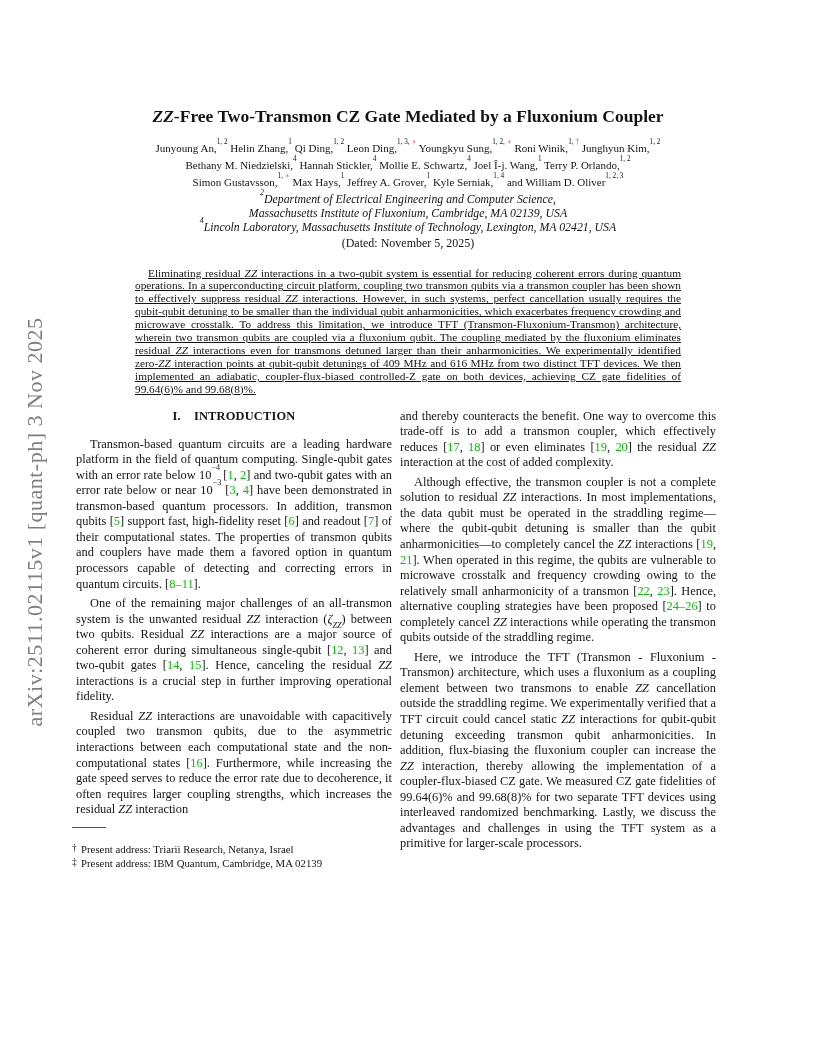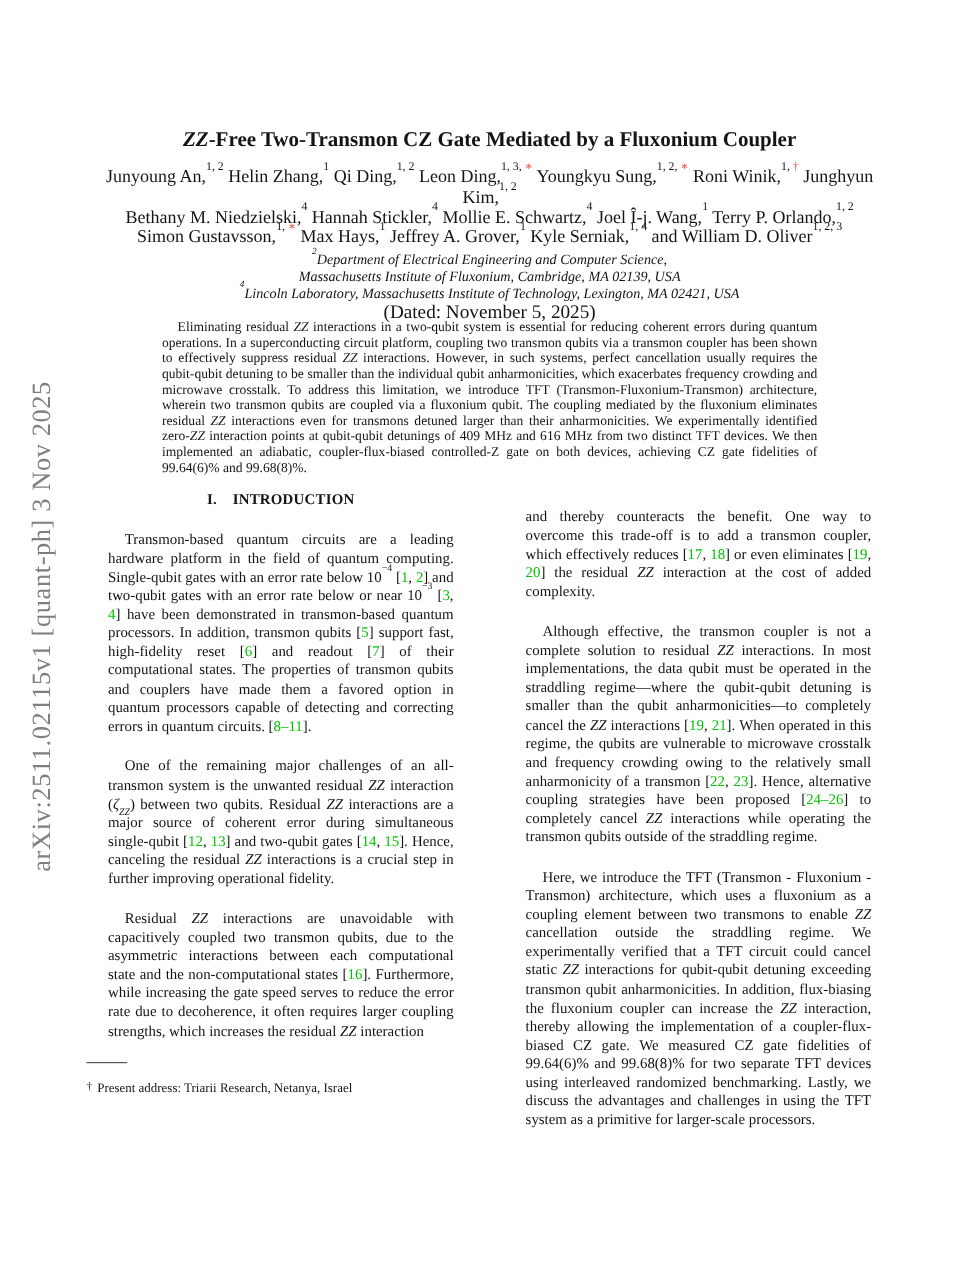--- a/index.html
+++ b/index.html
@@ -15,40 +15,40 @@
   }
   .watermark{
     position:absolute;left:35px;top:522px;
     transform:translate(-50%,-50%) rotate(-90deg);
     white-space:nowrap;font-size:22px;color:var(--wm);letter-spacing:.5px;
   }
   .content{position:absolute;left:72px;top:11px;width:672px;}
   .title{
     margin:94px 0 0 0;text-align:center;font-size:17.5px;font-weight:bold;line-height:22px;
   }
-  .authors{margin-top:13px;text-align:center;font-size:15px;line-height:16.8px;}
+  .authors{margin-top:13px;text-align:center;font-size:11px;line-height:16.8px;}
   .affils{margin-top:3px;text-align:center;font-style:italic;font-size:11.8px;line-height:13.8px;}
-  .dated{text-align:center;font-style:normal;font-size:16px;line-height:13.8px;margin-top:2px;}
+  .dated{text-align:center;font-style:normal;font-size:12px;line-height:13.8px;margin-top:2px;}
   sup{font-size:66%;line-height:0;position:relative;top:-0.45em;}
   sub{font-size:66%;line-height:0;position:relative;top:0.25em;}
   .grn{color:var(--grn);}
   .red{color:var(--red);}
   .abstract{
-    width:546px;margin:0 auto 0 auto;text-align:justify;
-    font-size:11.3px;line-height:12.9px;
+    width:546px;margin:16px auto 0 auto;text-align:justify;
+    font-size:11.3px;line-height:12.9px;text-decoration:underline;
   }
   .abstract p{margin:0;text-indent:13px;}
-  .cols{display:flex;gap:24px;margin-top:9px;}
+  .cols{display:flex;margin-top:9px;}
   .col{width:324px;}
   .sec-heading{
     text-align:center;font-weight:bold;font-size:12.4px;margin:4px 0 13px 0;letter-spacing:.2px;
   }
   .sec-heading .sec-num{margin-right:13px;}
   .col p{
-    margin:18px;text-align:justify;font-size:12.4px;line-height:15.55px;
+    margin:4px;text-align:justify;font-size:12.4px;line-height:15.55px;
     text-indent:14px;hyphens:auto;-webkit-hyphens:auto;
   }
   .col p.noindent{text-indent:0;}
   .footnotes{margin-top:9px;}
   .fnrule{width:34px;border:0;border-top:1.4px solid #555;margin:0 0 14px 0;}
   .fn{font-size:10.8px;line-height:13.4px;text-align:left;}
   .fn .fnmark{display:inline-block;width:9px;font-size:9.5px;vertical-align:2px;}
 </style>
 </head>
 <body>
@@ -84,20 +84,23 @@
       </div>
       <p>Transmon-based quantum circuits are a leading hardware platform in the field of quantum computing. Single-qubit gates with an error rate below 10<sup>−4</sup> [<span class="grn">1</span>, <span class="grn">2</span>] and two-qubit gates with an error rate below or near 10<sup>−3</sup> [<span class="grn">3</span>, <span class="grn">4</span>] have been demonstrated in transmon-based quantum processors. In addition, transmon qubits [<span class="grn">5</span>] support fast, high-fidelity reset [<span class="grn">6</span>] and readout [<span class="grn">7</span>] of their computational states. The properties of transmon qubits and couplers have made them a favored option in quantum processors capable of detecting and correcting errors in quantum circuits. [<span class="grn">8–11</span>].</p>
       <p>One of the remaining major challenges of an all-transmon system is the unwanted residual <i>ZZ</i> interaction (<i>ζ</i><sub><i>ZZ</i></sub>) between two qubits. Residual <i>ZZ</i> interactions are a major source of coherent error during simultaneous single-qubit [<span class="grn">12</span>, <span class="grn">13</span>] and two-qubit gates [<span class="grn">14</span>, <span class="grn">15</span>]. Hence, canceling the residual <i>ZZ</i> interactions is a crucial step in further improving operational fidelity.</p>
       <p>Residual <i>ZZ</i> interactions are unavoidable with capacitively coupled two transmon qubits, due to the asymmetric interactions between each computational state and the non-computational states [<span class="grn">16</span>]. Furthermore, while increasing the gate speed serves to reduce the error rate due to decoherence, it often requires larger coupling strengths, which increases the residual <i>ZZ</i> interaction</p>
 
       <div class="footnotes">
         <hr class="fnrule">
         <div class="fn">
           <span class="fnmark">†</span><span>Present address: Triarii Research, Netanya, Israel</span>
         </div>
+        <div class="fn">
+          <span class="fnmark">‡</span><span>Present address: IBM Quantum, Cambridge, MA 02139</span>
+        </div>
       </div>
     </div>
 
     <div class="col">
       <p class="noindent">and thereby counteracts the benefit. One way to overcome this trade-off is to add a transmon coupler, which effectively reduces [<span class="grn">17</span>, <span class="grn">18</span>] or even eliminates [<span class="grn">19</span>, <span class="grn">20</span>] the residual <i>ZZ</i> interaction at the cost of added complexity.</p>
       <p>Although effective, the transmon coupler is not a complete solution to residual <i>ZZ</i> interactions. In most implementations, the data qubit must be operated in the straddling regime—where the qubit-qubit detuning is smaller than the qubit anharmonicities—to completely cancel the <i>ZZ</i> interactions [<span class="grn">19</span>, <span class="grn">21</span>]. When operated in this regime, the qubits are vulnerable to microwave crosstalk and frequency crowding owing to the relatively small anharmonicity of a transmon [<span class="grn">22</span>, <span class="grn">23</span>]. Hence, alternative coupling strategies have been proposed [<span class="grn">24–26</span>] to completely cancel <i>ZZ</i> interactions while operating the transmon qubits outside of the straddling regime.</p>
       <p>Here, we introduce the TFT (Transmon - Fluxonium - Transmon) architecture, which uses a fluxonium as a coupling element between two transmons to enable <i>ZZ</i> cancellation outside the straddling regime. We experimentally verified that a TFT circuit could cancel static <i>ZZ</i> interactions for qubit-qubit detuning exceeding transmon qubit anharmonicities. In addition, flux-biasing the fluxonium coupler can increase the <i>ZZ</i> interaction, thereby allowing the implementation of a coupler-flux-biased CZ gate. We measured CZ gate fidelities of 99.64(6)% and 99.68(8)% for two separate TFT devices using interleaved randomized benchmarking. Lastly, we discuss the advantages and challenges in using the TFT system as a primitive for larger-scale processors.</p>
     </div>
 
   </div>

